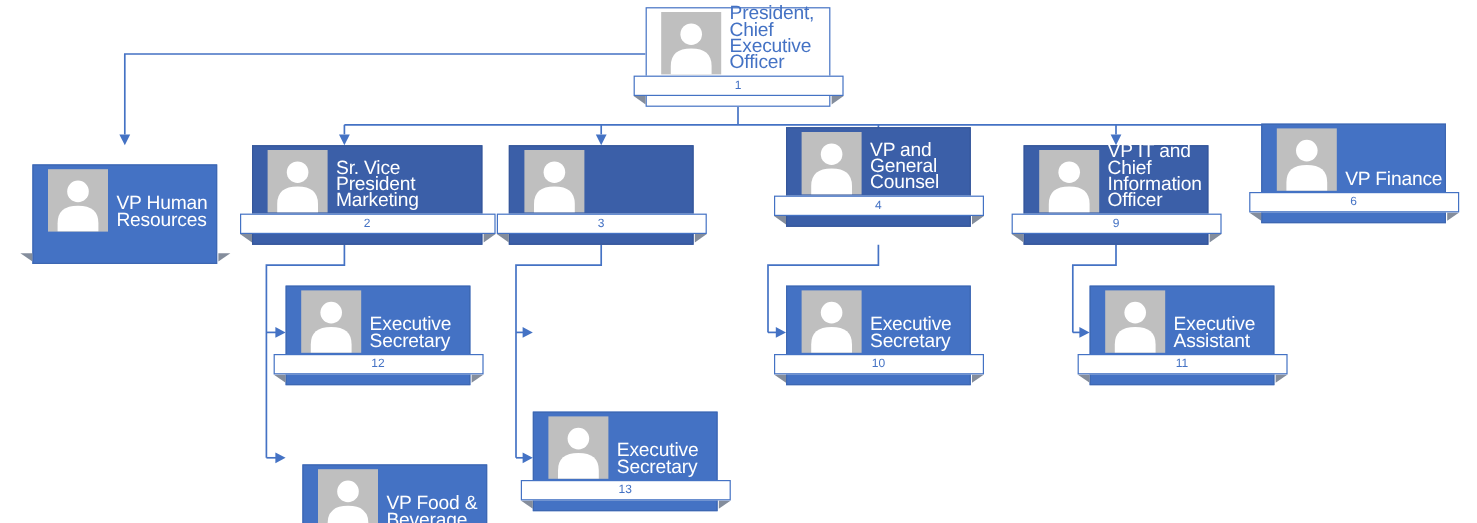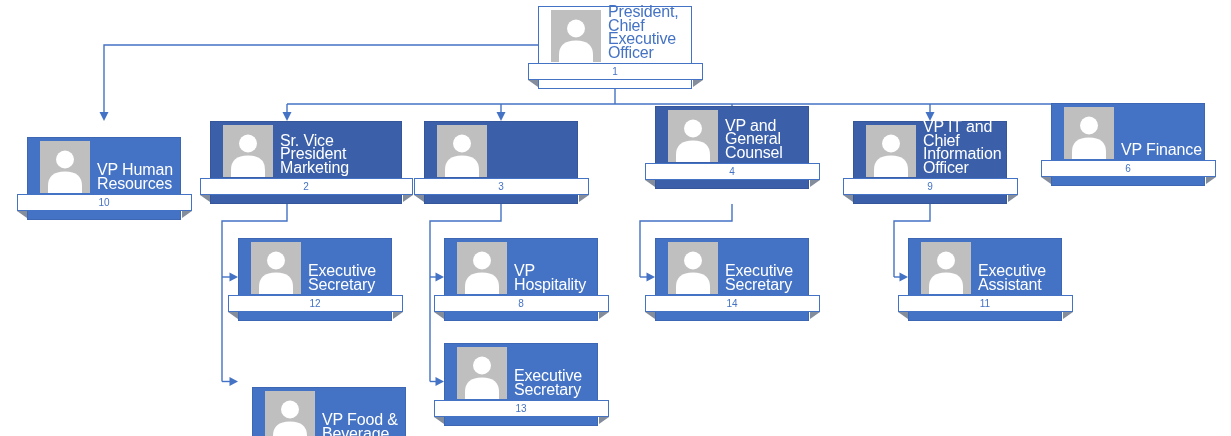--- a/index.html
+++ b/index.html
@@ -87,195 +87,177 @@
 
   <div class="node light" style="left:27px;top:121px;margin-top:16px;">
     <div class="card"></div>
     <div class="photo">
       <svg width="50" height="52" viewBox="0 0 50 52">
           <circle cx="25" cy="18.5" r="9" fill="#fff"></circle>
           <path d="M8 52 L8 45 Q8 30.5 25 30.5 Q42 30.5 42 45 L42 52 Z" fill="#fff"></path>
         </svg>
     </div>
     <div class="title">VP Human Resources</div>
+    <div class="fold fold-left"></div>
+    <div class="fold fold-right"></div>
+  </div>
+
+  <div class="node dark" style="left:210px;top:121px;padding-left:38px;">
+    <div class="card"></div>
+    <div class="photo">
+      <svg width="50" height="52" viewBox="0 0 50 52">
+          <circle cx="25" cy="18.5" r="9" fill="#fff"></circle>
+          <path d="M8 52 L8 45 Q8 30.5 25 30.5 Q42 30.5 42 45 L42 52 Z" fill="#fff"></path>
+        </svg>
+    </div>
+    <div class="title">Sr. Vice President Marketing</div>
+    <div class="banner">
+      <span class="badge">2</span>
+    </div>
+    <div class="fold fold-left"></div>
+    <div class="fold fold-right"></div>
+  </div>
+
+  <div class="node dark" style="left:424px;top:121px;">
+    <div class="card"></div>
+    <div class="photo">
+      <svg width="50" height="52" viewBox="0 0 50 52">
+          <circle cx="25" cy="18.5" r="9" fill="#fff"></circle>
+          <path d="M8 52 L8 45 Q8 30.5 25 30.5 Q42 30.5 42 45 L42 52 Z" fill="#fff"></path>
+        </svg>
+    </div>
+    <div class="banner">
+      <span class="badge">3</span>
+    </div>
+    <div class="fold fold-left"></div>
+    <div class="fold fold-right"></div>
+  </div>
+
+  <div class="node dark" style="left:655px;top:106px;">
+    <div class="card"></div>
+    <div class="photo">
+      <svg width="50" height="52" viewBox="0 0 50 52">
+          <circle cx="25" cy="18.5" r="9" fill="#fff"></circle>
+          <path d="M8 52 L8 45 Q8 30.5 25 30.5 Q42 30.5 42 45 L42 52 Z" fill="#fff"></path>
+        </svg>
+    </div>
+    <div class="title">VP and General Counsel</div>
+    <div class="banner">
+      <span class="badge">4</span>
+    </div>
+    <div class="fold fold-left"></div>
+    <div class="fold fold-right"></div>
+  </div>
+
+  <div class="node dark" style="left:853px;top:121px;">
+    <div class="card"></div>
+    <div class="photo">
+      <svg width="50" height="52" viewBox="0 0 50 52">
+          <circle cx="25" cy="18.5" r="9" fill="#fff"></circle>
+          <path d="M8 52 L8 45 Q8 30.5 25 30.5 Q42 30.5 42 45 L42 52 Z" fill="#fff"></path>
+        </svg>
+    </div>
+    <div class="title">VP IT and Chief Information Officer</div>
+    <div class="banner">
+      <span class="badge">9</span>
+    </div>
+    <div class="fold fold-left"></div>
+    <div class="fold fold-right"></div>
+  </div>
+
+  <div class="node light" style="left:1051px;top:103px;">
+    <div class="card"></div>
+    <div class="photo">
+      <svg width="50" height="52" viewBox="0 0 50 52">
+          <circle cx="25" cy="18.5" r="9" fill="#fff"></circle>
+          <path d="M8 52 L8 45 Q8 30.5 25 30.5 Q42 30.5 42 45 L42 52 Z" fill="#fff"></path>
+        </svg>
+    </div>
+    <div class="title">VP Finance</div>
+    <div class="banner">
+      <span class="badge">6</span>
+    </div>
+    <div class="fold fold-left"></div>
+    <div class="fold fold-right"></div>
+  </div>
+
+  <div class="node light" style="left:238px;top:238px;">
+    <div class="card"></div>
+    <div class="photo">
+      <svg width="50" height="52" viewBox="0 0 50 52">
+          <circle cx="25" cy="18.5" r="9" fill="#fff"></circle>
+          <path d="M8 52 L8 45 Q8 30.5 25 30.5 Q42 30.5 42 45 L42 52 Z" fill="#fff"></path>
+        </svg>
+    </div>
+    <div class="title">Executive Secretary</div>
+    <div class="banner">
+      <span class="badge">12</span>
+    </div>
+    <div class="fold fold-left"></div>
+    <div class="fold fold-right"></div>
+  </div>
+
+
+  <div class="node light" style="left:655px;top:238px;">
+    <div class="card"></div>
+    <div class="photo">
+      <svg width="50" height="52" viewBox="0 0 50 52">
+          <circle cx="25" cy="18.5" r="9" fill="#fff"></circle>
+          <path d="M8 52 L8 45 Q8 30.5 25 30.5 Q42 30.5 42 45 L42 52 Z" fill="#fff"></path>
+        </svg>
+    </div>
+    <div class="title">Executive Secretary</div>
     <div class="banner">
       <span class="badge">10</span>
     </div>
     <div class="fold fold-left"></div>
     <div class="fold fold-right"></div>
   </div>
 
-  <div class="node dark" style="left:210px;top:121px;padding-left:38px;">
-    <div class="card"></div>
-    <div class="photo">
-      <svg width="50" height="52" viewBox="0 0 50 52">
-          <circle cx="25" cy="18.5" r="9" fill="#fff"></circle>
-          <path d="M8 52 L8 45 Q8 30.5 25 30.5 Q42 30.5 42 45 L42 52 Z" fill="#fff"></path>
-        </svg>
-    </div>
-    <div class="title">Sr. Vice President Marketing</div>
-    <div class="banner">
-      <span class="badge">2</span>
-    </div>
-    <div class="fold fold-left"></div>
-    <div class="fold fold-right"></div>
-  </div>
-
-  <div class="node dark" style="left:424px;top:121px;">
-    <div class="card"></div>
-    <div class="photo">
-      <svg width="50" height="52" viewBox="0 0 50 52">
-          <circle cx="25" cy="18.5" r="9" fill="#fff"></circle>
-          <path d="M8 52 L8 45 Q8 30.5 25 30.5 Q42 30.5 42 45 L42 52 Z" fill="#fff"></path>
-        </svg>
-    </div>
-    <div class="banner">
-      <span class="badge">3</span>
-    </div>
-    <div class="fold fold-left"></div>
-    <div class="fold fold-right"></div>
-  </div>
-
-  <div class="node dark" style="left:655px;top:106px;">
-    <div class="card"></div>
-    <div class="photo">
-      <svg width="50" height="52" viewBox="0 0 50 52">
-          <circle cx="25" cy="18.5" r="9" fill="#fff"></circle>
-          <path d="M8 52 L8 45 Q8 30.5 25 30.5 Q42 30.5 42 45 L42 52 Z" fill="#fff"></path>
-        </svg>
-    </div>
-    <div class="title">VP and General Counsel</div>
-    <div class="banner">
-      <span class="badge">4</span>
-    </div>
-    <div class="fold fold-left"></div>
-    <div class="fold fold-right"></div>
-  </div>
-
-  <div class="node dark" style="left:853px;top:121px;">
-    <div class="card"></div>
-    <div class="photo">
-      <svg width="50" height="52" viewBox="0 0 50 52">
-          <circle cx="25" cy="18.5" r="9" fill="#fff"></circle>
-          <path d="M8 52 L8 45 Q8 30.5 25 30.5 Q42 30.5 42 45 L42 52 Z" fill="#fff"></path>
-        </svg>
-    </div>
-    <div class="title">VP IT and Chief Information Officer</div>
-    <div class="banner">
-      <span class="badge">9</span>
-    </div>
-    <div class="fold fold-left"></div>
-    <div class="fold fold-right"></div>
-  </div>
-
-  <div class="node light" style="left:1051px;top:103px;">
-    <div class="card"></div>
-    <div class="photo">
-      <svg width="50" height="52" viewBox="0 0 50 52">
-          <circle cx="25" cy="18.5" r="9" fill="#fff"></circle>
-          <path d="M8 52 L8 45 Q8 30.5 25 30.5 Q42 30.5 42 45 L42 52 Z" fill="#fff"></path>
-        </svg>
-    </div>
-    <div class="title">VP Finance</div>
-    <div class="banner">
-      <span class="badge">6</span>
-    </div>
-    <div class="fold fold-left"></div>
-    <div class="fold fold-right"></div>
-  </div>
-
-  <div class="node light" style="left:238px;top:238px;">
+  <div class="node light" style="left:908px;top:238px;">
+    <div class="card"></div>
+    <div class="photo">
+      <svg width="50" height="52" viewBox="0 0 50 52">
+          <circle cx="25" cy="18.5" r="9" fill="#fff"></circle>
+          <path d="M8 52 L8 45 Q8 30.5 25 30.5 Q42 30.5 42 45 L42 52 Z" fill="#fff"></path>
+        </svg>
+    </div>
+    <div class="title">Executive Assistant</div>
+    <div class="banner">
+      <span class="badge">11</span>
+    </div>
+    <div class="fold fold-left"></div>
+    <div class="fold fold-right"></div>
+  </div>
+
+  <div class="node light" style="left:252px;top:343px;margin-top:44px;">
+    <div class="card"></div>
+    <div class="photo">
+      <svg width="50" height="52" viewBox="0 0 50 52">
+          <circle cx="25" cy="18.5" r="9" fill="#fff"></circle>
+          <path d="M8 52 L8 45 Q8 30.5 25 30.5 Q42 30.5 42 45 L42 52 Z" fill="#fff"></path>
+        </svg>
+    </div>
+    <div class="title">VP Food &amp; Beverage</div>
+    <div class="banner">
+      <span class="badge">7</span>
+    </div>
+    <div class="fold fold-left"></div>
+    <div class="fold fold-right"></div>
+  </div>
+
+  <div class="node light" style="left:444px;top:343px;">
     <div class="card"></div>
     <div class="photo">
       <svg width="50" height="52" viewBox="0 0 50 52">
           <circle cx="25" cy="18.5" r="9" fill="#fff"></circle>
           <path d="M8 52 L8 45 Q8 30.5 25 30.5 Q42 30.5 42 45 L42 52 Z" fill="#fff"></path>
         </svg>
     </div>
     <div class="title">Executive Secretary</div>
     <div class="banner">
-      <span class="badge">12</span>
-    </div>
-    <div class="fold fold-left"></div>
-    <div class="fold fold-right"></div>
-  </div>
-
-  <div class="node light" style="left:444px;top:238px;">
-    <div class="card"></div>
-    <div class="photo">
-      <svg width="50" height="52" viewBox="0 0 50 52">
-          <circle cx="25" cy="18.5" r="9" fill="#fff"></circle>
-          <path d="M8 52 L8 45 Q8 30.5 25 30.5 Q42 30.5 42 45 L42 52 Z" fill="#fff"></path>
-        </svg>
-    </div>
-    <div class="title">VP Hospitality</div>
-    <div class="banner">
-      <span class="badge">8</span>
-    </div>
-    <div class="fold fold-left"></div>
-    <div class="fold fold-right"></div>
-  </div>
-
-  <div class="node light" style="left:655px;top:238px;">
-    <div class="card"></div>
-    <div class="photo">
-      <svg width="50" height="52" viewBox="0 0 50 52">
-          <circle cx="25" cy="18.5" r="9" fill="#fff"></circle>
-          <path d="M8 52 L8 45 Q8 30.5 25 30.5 Q42 30.5 42 45 L42 52 Z" fill="#fff"></path>
-        </svg>
-    </div>
-    <div class="title">Executive Secretary</div>
-    <div class="banner">
-      <span class="badge">14</span>
-    </div>
-    <div class="fold fold-left"></div>
-    <div class="fold fold-right"></div>
-  </div>
-
-  <div class="node light" style="left:908px;top:238px;">
-    <div class="card"></div>
-    <div class="photo">
-      <svg width="50" height="52" viewBox="0 0 50 52">
-          <circle cx="25" cy="18.5" r="9" fill="#fff"></circle>
-          <path d="M8 52 L8 45 Q8 30.5 25 30.5 Q42 30.5 42 45 L42 52 Z" fill="#fff"></path>
-        </svg>
-    </div>
-    <div class="title">Executive Assistant</div>
-    <div class="banner">
-      <span class="badge">11</span>
-    </div>
-    <div class="fold fold-left"></div>
-    <div class="fold fold-right"></div>
-  </div>
-
-  <div class="node light" style="left:252px;top:343px;margin-top:44px;">
-    <div class="card"></div>
-    <div class="photo">
-      <svg width="50" height="52" viewBox="0 0 50 52">
-          <circle cx="25" cy="18.5" r="9" fill="#fff"></circle>
-          <path d="M8 52 L8 45 Q8 30.5 25 30.5 Q42 30.5 42 45 L42 52 Z" fill="#fff"></path>
-        </svg>
-    </div>
-    <div class="title">VP Food &amp; Beverage</div>
-    <div class="banner">
-      <span class="badge">7</span>
-    </div>
-    <div class="fold fold-left"></div>
-    <div class="fold fold-right"></div>
-  </div>
-
-  <div class="node light" style="left:444px;top:343px;">
-    <div class="card"></div>
-    <div class="photo">
-      <svg width="50" height="52" viewBox="0 0 50 52">
-          <circle cx="25" cy="18.5" r="9" fill="#fff"></circle>
-          <path d="M8 52 L8 45 Q8 30.5 25 30.5 Q42 30.5 42 45 L42 52 Z" fill="#fff"></path>
-        </svg>
-    </div>
-    <div class="title">Executive Secretary</div>
-    <div class="banner">
       <span class="badge">13</span>
     </div>
     <div class="fold fold-left"></div>
     <div class="fold fold-right"></div>
   </div>
 
 </div>
 
 </body></html>

